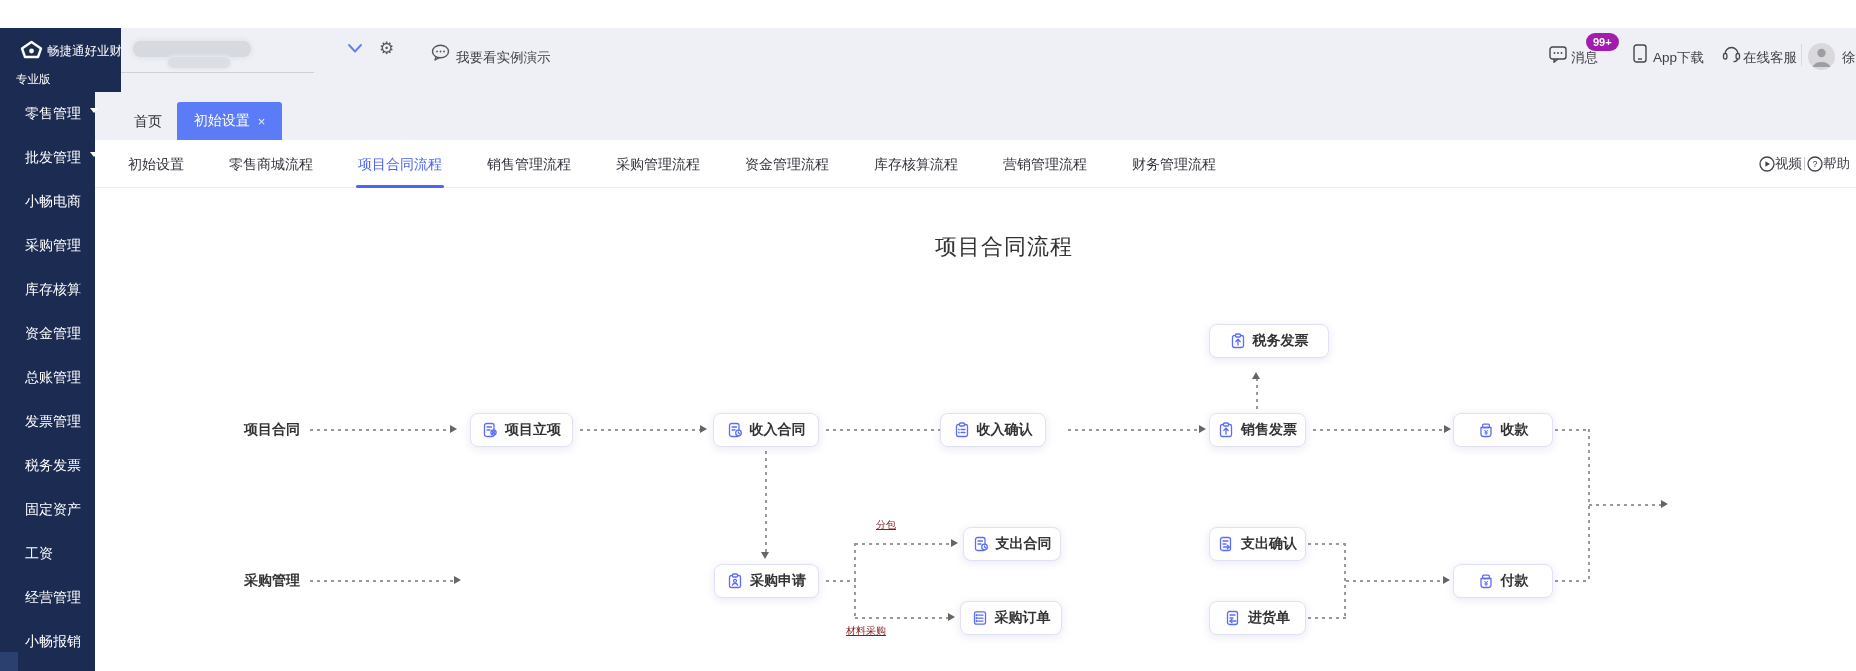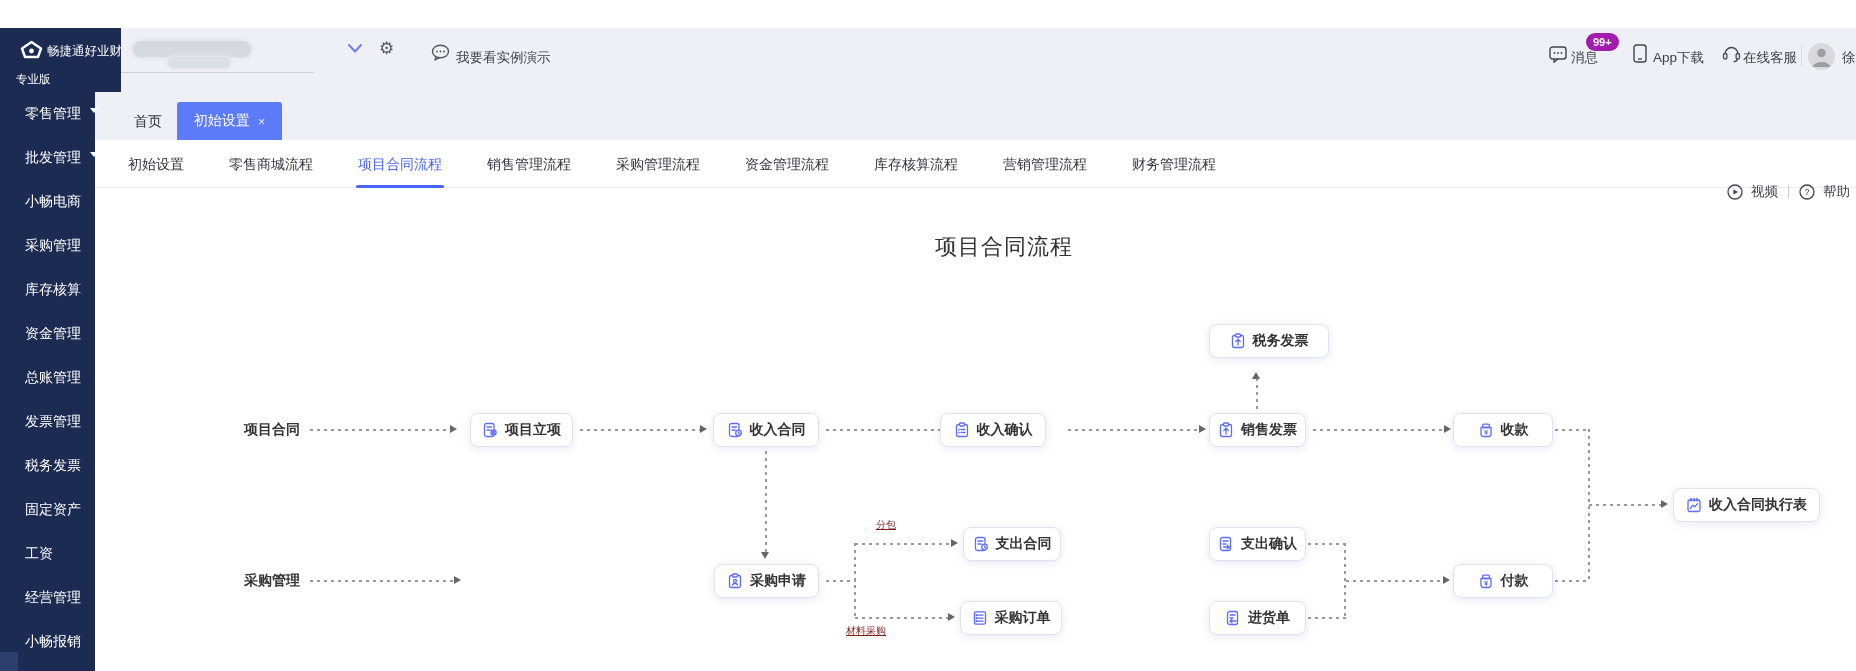--- a/index.html
+++ b/index.html
@@ -30,21 +30,21 @@
   .wtab-home { position:absolute; left:125px; top:102px; height:38px; line-height:38px; padding:0 9px; font-size:14px; color:#2f2f38; cursor:pointer; }
   .wtab-active { position:absolute; left:177px; top:102px; width:105px; height:38px; background:#5b7bf7; color:#fff; display:flex; align-items:center; justify-content:center; gap:8px; font-size:14px; border-radius:3px 3px 0 0; cursor:pointer; }
   .wtab-close { font-size:13px; opacity:.85; cursor:pointer; }
 
   
   .bg-content { position:absolute; left:95px; top:140px; width:1761px; height:531px; background:#fff; }
   .tabstrip { position:absolute; left:95px; top:140px; width:1761px; height:48px; background:#fff; border-bottom:1px solid #ebecf2; display:flex; align-items:center; padding-left:33px; gap:45px; }
   .ctab { font-size:14px; color:#33333c; white-space:nowrap; cursor:pointer; height:48px; line-height:48px; position:relative; }
   .ctab.active { color:#4a65f6; }
   .ctab.active::after { content:""; position:absolute; left:-2px; right:-2px; bottom:0; height:3px; background:#4a65f6; border-radius:2px; }
-  .strip-right { position:absolute; right:6px; top:140px; height:48px; display:flex; align-items:center; gap:8px; font-size:13.5px; color:#43434b;margin-top:28px; }
+  .strip-right { position:absolute; right:6px; top:140px; height:48px; display:flex; align-items:center; font-size:13.5px; color:#43434b; }
   .vdiv { height:14px; border-left:1px solid #c9c9d2; margin:0 2px; }
   .circle-ic { width:16px; height:16px; }
 
   
   .flow-title { position:absolute; left:935px; top:232px; font-size:22px; color:#333; letter-spacing:1px; white-space:nowrap; }
   .lane-label { position:absolute; font-size:14px; font-weight:bold; color:#333; white-space:nowrap; }
   .branch-label { position:absolute; font-size:10px; color:#7f1d1d; white-space:nowrap;text-decoration:underline; }
   .node { position:absolute; height:34px; background:#fff; border:1px solid #e0e1f3; border-radius:8px; box-shadow:0 2px 8px rgba(110,110,190,.16); display:flex; align-items:center; justify-content:center; gap:7px; font-size:14px; font-weight:bold; color:#333; white-space:nowrap; cursor:pointer; z-index:2; }
   .node svg { flex:0 0 auto; }
   .dh { position:absolute; height:2px; background:repeating-linear-gradient(90deg,#999 0 3px,transparent 3px 7px); }
@@ -260,30 +260,20 @@
   </div>
   <div class="node" style="left:1209px;top:324px;width:120px">
     <svg class="ic" width="16" height="16" viewBox="0 0 16 16">
         <rect x="2.5" y="2.5" width="11" height="12" rx="1.8"></rect>
         <rect x="5.5" y="1" width="5" height="3" rx="1" fill="#fff"></rect>
         <line x1="8" y1="12" x2="8" y2="6.5"></line>
         <polyline points="5.8,8.5 8,6.3 10.2,8.5"></polyline>
       </svg>
     <span>税务发票</span>
   </div>
-  <div class="node" style="left:1673px;top:488px;width:147px">
-    <svg class="ic" width="16" height="16" viewBox="0 0 16 16">
-        <rect x="2" y="3" width="12" height="11.5" rx="1.8"></rect>
-        <line x1="5" y1="1.3" x2="5" y2="4"></line>
-        <line x1="8" y1="1.3" x2="8" y2="4"></line>
-        <line x1="11" y1="1.3" x2="11" y2="4"></line>
-        <polyline points="4.3,11.5 6.8,8.2 8.8,9.8 11.6,6.6"></polyline>
-      </svg>
-    <span>收入合同执行表</span>
-  </div>
   <div class="node" style="left:714px;top:564px;width:105px">
     <svg class="ic" width="16" height="16" viewBox="0 0 16 16">
         <rect x="2.5" y="2.5" width="11" height="12" rx="1.8"></rect>
         <rect x="5.5" y="1" width="5" height="3" rx="1" fill="#fff"></rect>
         <circle cx="8" cy="7.8" r="1.5"></circle>
         <path d="M5.4 12.2 a2.7 2.7 0 0 1 5.2 0"></path>
       </svg>
     <span>采购申请</span>
   </div>
   <div class="node" style="left:963px;top:527px;width:98px">

